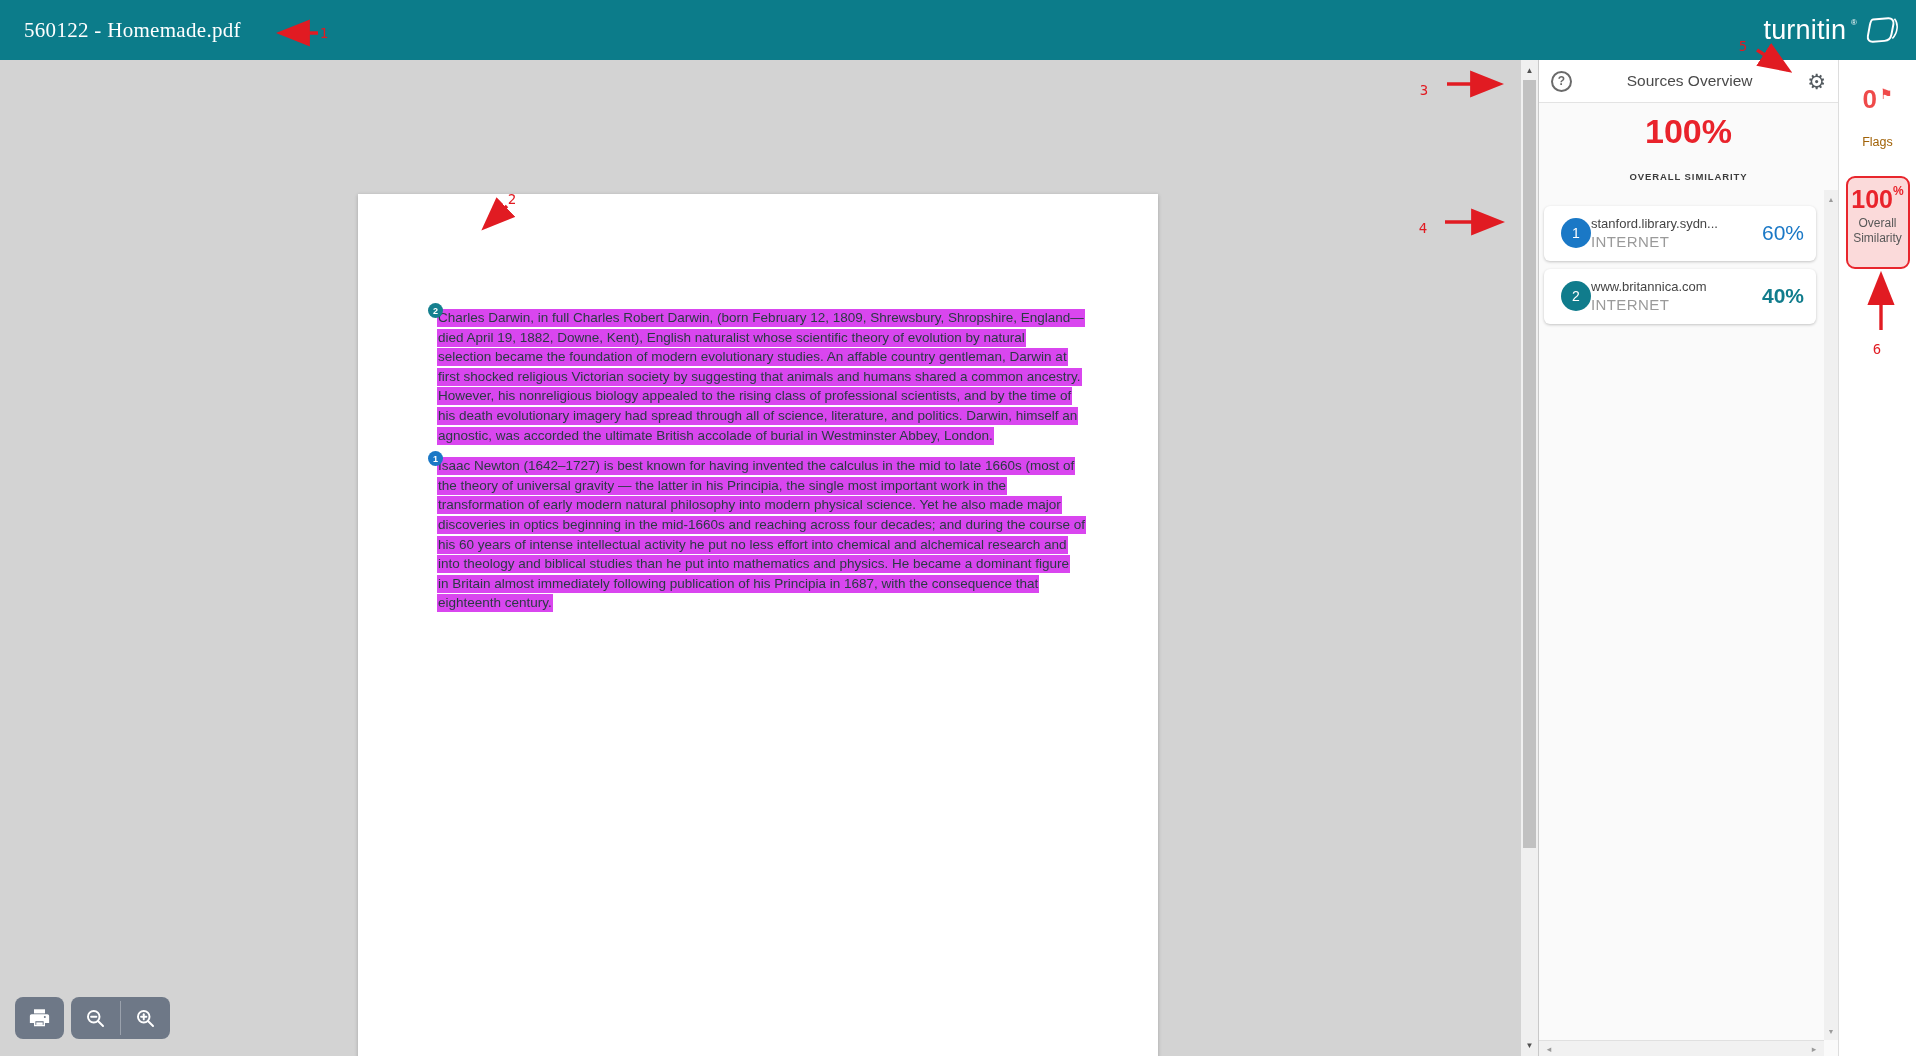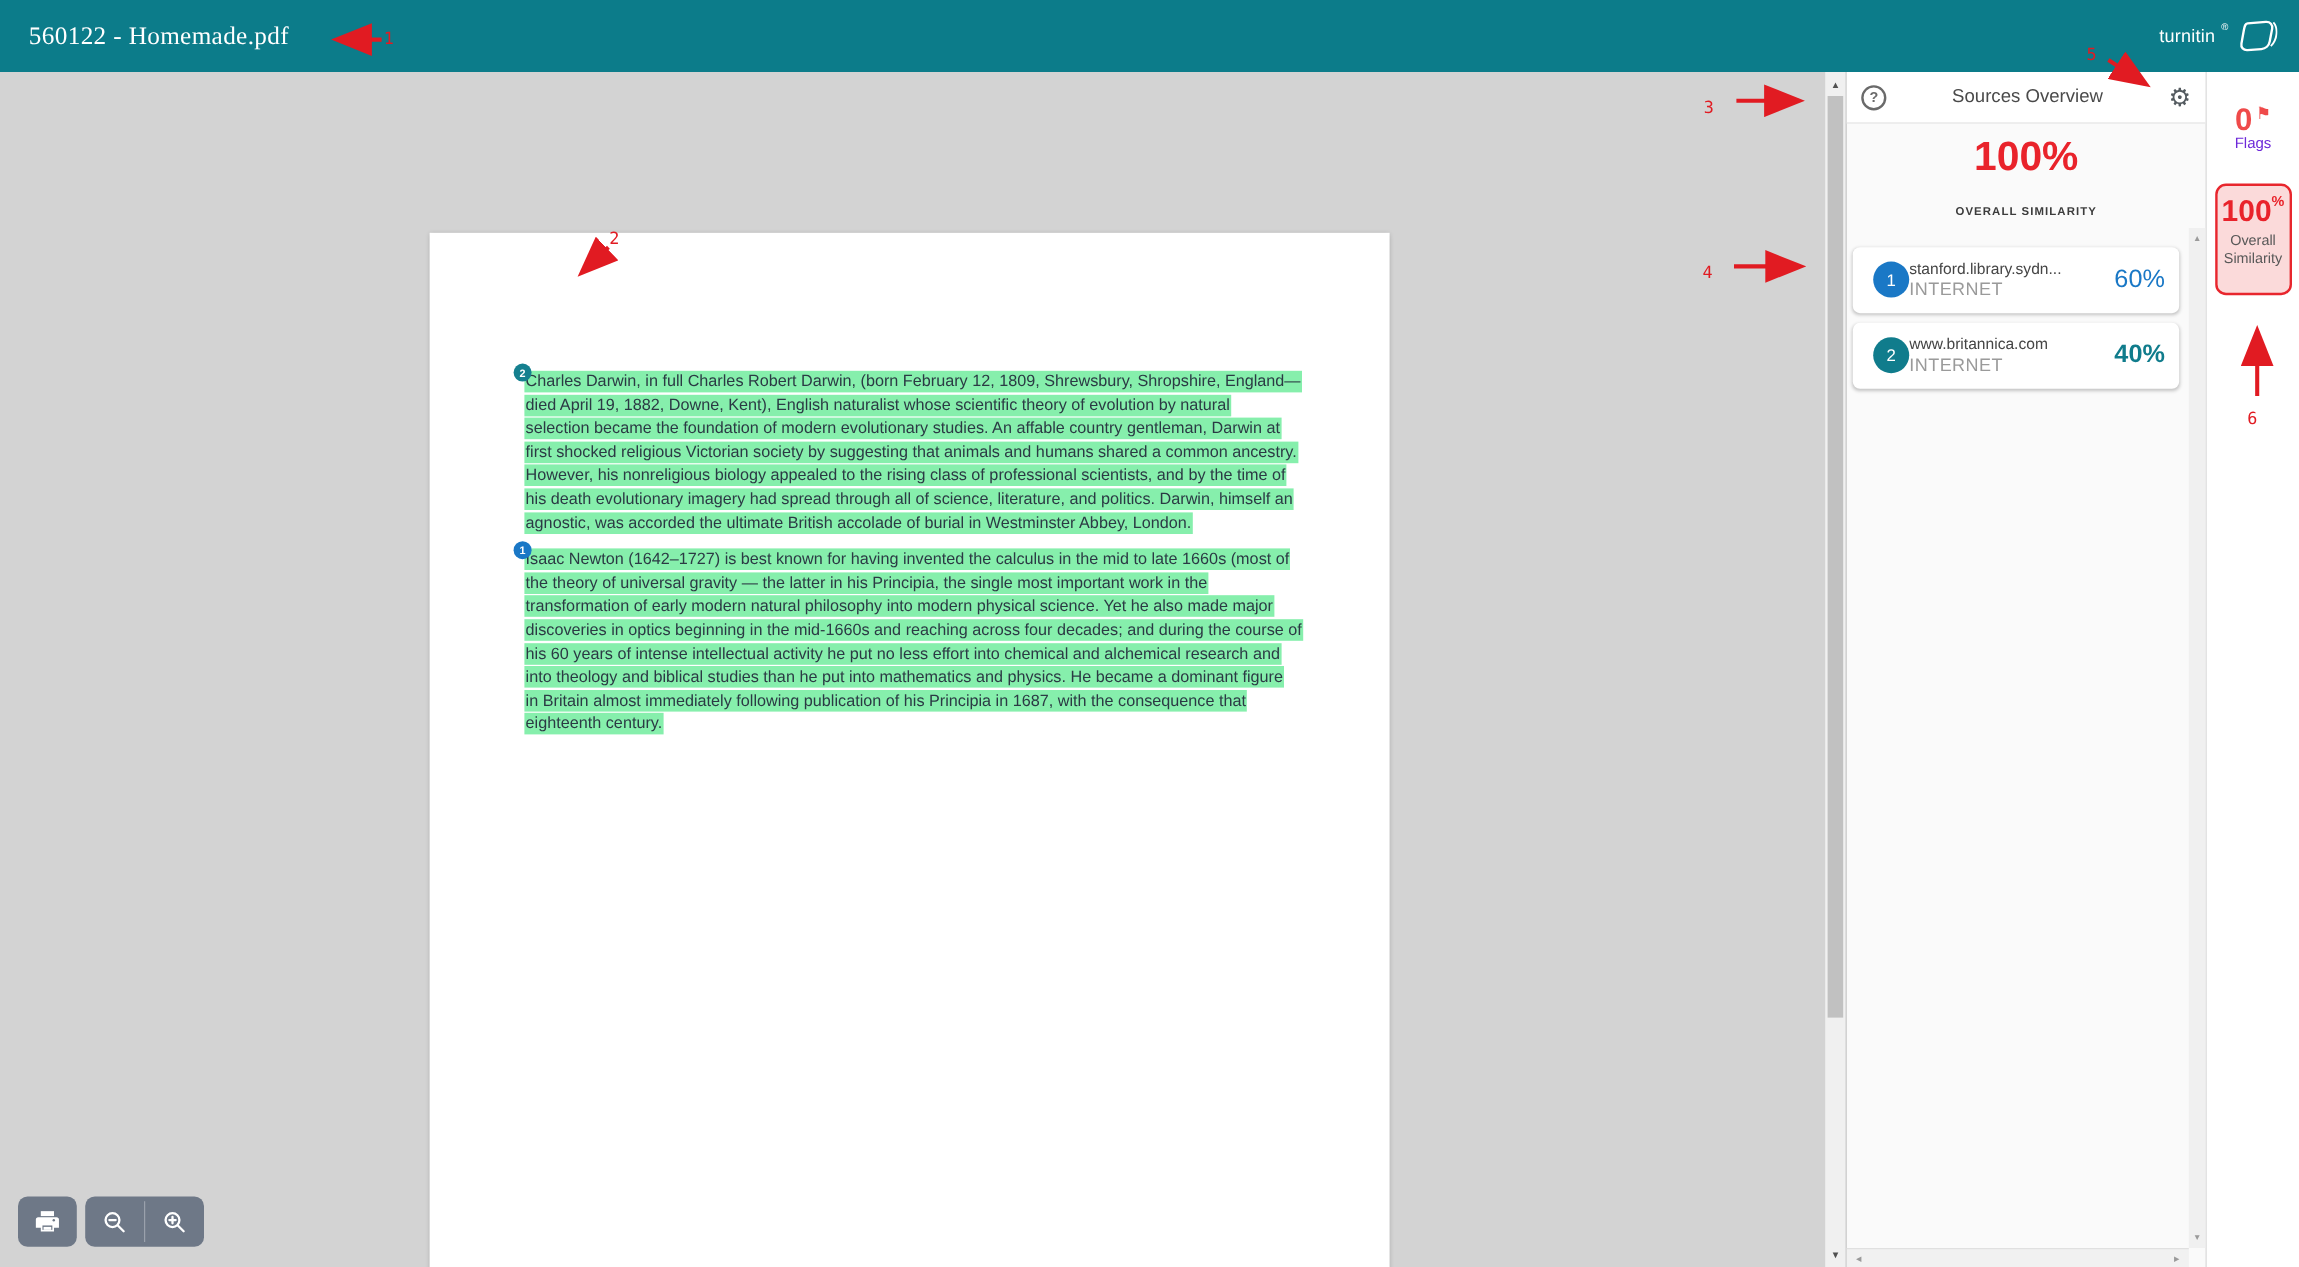--- a/index.html
+++ b/index.html
@@ -6,31 +6,31 @@
   html,body { width:1916px; height:1056px; overflow:hidden; background:#d3d3d3;
               font-family:"Liberation Sans", sans-serif; }
   .stage { position:relative; width:1916px; height:828px; }
 
   
   .topbar { position:absolute; left:0; top:0; width:1916px; height:60px;
             background:#0c7c8a; display:flex; align-items:center;
             justify-content:space-between; padding:0 18px 0 24px; z-index:20; }
   .doc-title { color:#fff; font-family:"Liberation Serif", serif; font-size:21px; letter-spacing:.3px; }
   .brand { display:flex; align-items:center; gap:5px; color:#fff; }
-  .brand-text { font-size:15px; font-weight:500; letter-spacing:.2px; }
+  .brand-text { font-size:27px; font-weight:500; letter-spacing:.2px; }
   .brand-reg { font-size:8px; vertical-align:top; position:relative; top:-8px; }
 
   
   .content { position:absolute; left:0; top:60px; width:1521px; height:996px; background:#d3d3d3; }
   .page { position:absolute; left:358px; top:134px; width:800px; height:960px;
           background:#fff; box-shadow:0 1px 4px rgba(0,0,0,.22); }
   .textblock { position:absolute; left:79px; top:114px; width:690px; }
   .para { position:relative; margin-bottom:11px; }
   .tline { white-space:nowrap; line-height:19.6px; font-size:13.5px; color:#2b3a44; }
-  .hl { background:#86efac; padding:1px 1px 2px 1px; }
+  .hl { background:#d946ef; padding:1px 1px 2px 1px; }
   .pbadge { position:absolute; left:-9px; top:-5px; width:15px; height:15px; border-radius:50%;
             color:#fff; font-size:9px; font-weight:bold; display:flex; align-items:center;
             justify-content:center; z-index:3; }
   .pbadge.teal { background:#15808f; }
   .pbadge.blue { background:#1a78c6; }
 
   
   .viewer-toolbar { position:absolute; left:15px; top:937px; display:flex; gap:7px; z-index:10; }
   .tool-btn { background:#6e7887; border:none; border-radius:8px; height:42px;
               display:flex; align-items:center; justify-content:center; cursor:pointer; }
@@ -87,21 +87,21 @@
                justify-content:center; font-size:9px; color:#9a9a9a; cursor:pointer; }
   .phs-arrow.left { left:2px; } .phs-arrow.right { right:2px; }
 
   
   .right-rail { position:absolute; left:1838px; top:60px; width:78px; height:996px;
                 background:#fff; border-left:1px solid #ddd; z-index:6; }
   .flags-block { margin-top:26px; text-align:center; cursor:pointer; }
   .flags-row { display:flex; align-items:flex-start; justify-content:center; gap:3px; }
   .flags-count { font-size:26px; font-weight:bold; color:#ef4a4a; line-height:1; }
   .flag-glyph { font-size:14px; color:#ef4a4a; line-height:1; margin-top:1px; }
-  .flags-label { margin-top:0; font-size:12.5px; color:#6d28d9; }
+  .flags-label { margin-top:23px; font-size:12.5px; color:#a16207; }
   .sim-badge { margin:27px auto 0; width:64px; height:93px; background:#fbdada;
                border:2px solid #e8262d; border-radius:9px; text-align:center;
                padding-top:9px; cursor:pointer; }
   .sim-value { color:#e9232b; font-weight:bold; font-size:25px; line-height:1; }
   .sim-pct { font-size:12px; vertical-align:top; position:relative; top:-2px; }
   .sim-label { margin-top:4px; font-size:12px; color:#585858; line-height:1.25; }
 
   
   .annotations { position:absolute; inset:0; z-index:60; pointer-events:none; }
   .ann-label { position:absolute; transform:translate(-50%,-50%); color:#e11b22;

